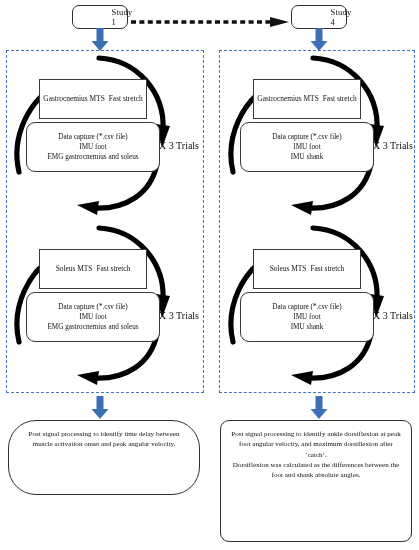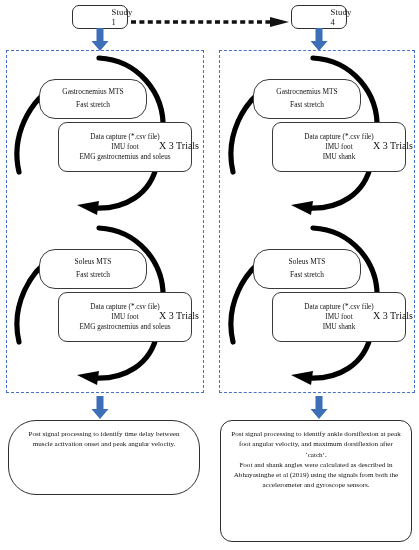--- a/index.html
+++ b/index.html
@@ -85,25 +85,25 @@
   }
 
   
   .mts-box {
     position: absolute;
     left: 32px;
     top: 27px;
     width: 108px;
     height: 40px;
     border: 1px solid #3a3a3a;
-    border-radius: 16px;
+    border-radius: 0;
     background: #ffffff;
     box-sizing: border-box;
     display: flex;
-    flex-direction: column;
+    flex-direction: row;
     align-items: center;
     justify-content: center;
     gap: 4px;
     z-index: 3;
   }
   .capture-box {
     position: absolute;
     left: 19px;
     top: 70px;
     width: 134px;
@@ -111,21 +111,20 @@
     border: 1px solid #3a3a3a;
     border-radius: 9px;
     background: #ffffff;
     box-sizing: border-box;
     display: flex;
     flex-direction: column;
     align-items: center;
     justify-content: center;
     gap: 2px;
     z-index: 3;
-    margin-left: 32px;
   }
   .box-line {
     font-size: 7.2px;
     line-height: 1.15;
     text-align: center;
     white-space: nowrap;
   }
   .mts-box .box-line { font-size: 7.4px; }
 
   .trials-label {
@@ -141,21 +140,21 @@
   .summary-box {
     position: absolute;
     border: 1.2px solid #2f2f2f;
     border-radius: 12px;
     background: #ffffff;
     box-sizing: border-box;
     padding: 8px 10px;
     text-align: center;
   }
   #summary-left  { left: 8px;   top: 420px; width: 192px; height: 75px; border-radius: 28px; }
-  #summary-right { left: 220px; top: 420px; width: 192px; height: 122px; }
+  #summary-right { left: 220px; top: 420px; width: 192px; height: 122px; border-radius: 9px; }
 
   .summary-para {
     font-size: 7.1px;
     line-height: 1.45;
     margin: 0;
   }
   .summary-para + .summary-para { margin-top: 8px; }
   #summary-right .summary-para + .summary-para { margin-top: 0px; }
 </style>
 </head>
@@ -284,14 +283,14 @@
     <polygon points="5.5,0 12.5,0 12.5,13 17.5,13 9,23 0.5,13 5.5,13" fill="#3C6FB8"></polygon>
   </svg>
 </div>
 
 <div class="summary-box" id="summary-left">
   <p class="summary-para">Post signal processing to identify time delay between muscle activation onset and peak angular velocity.</p>
 </div>
 
 <div class="summary-box" id="summary-right">
   <p class="summary-para">Post signal processing to identify ankle dorsiflexion at peak foot angular velocity, and maximum dorsiflexion after ‘catch’.</p>
-  <p class="summary-para">Foot and shank angles were calculated as described in Abhayasinghe et al (2019) using the signals from both the accelerometer and gyroscope sensors.</p>
+  <p class="summary-para">Dorsiflexion was calculated as the differences between the foot and shank absolute angles.</p>
 </div>
 
 </body></html>

